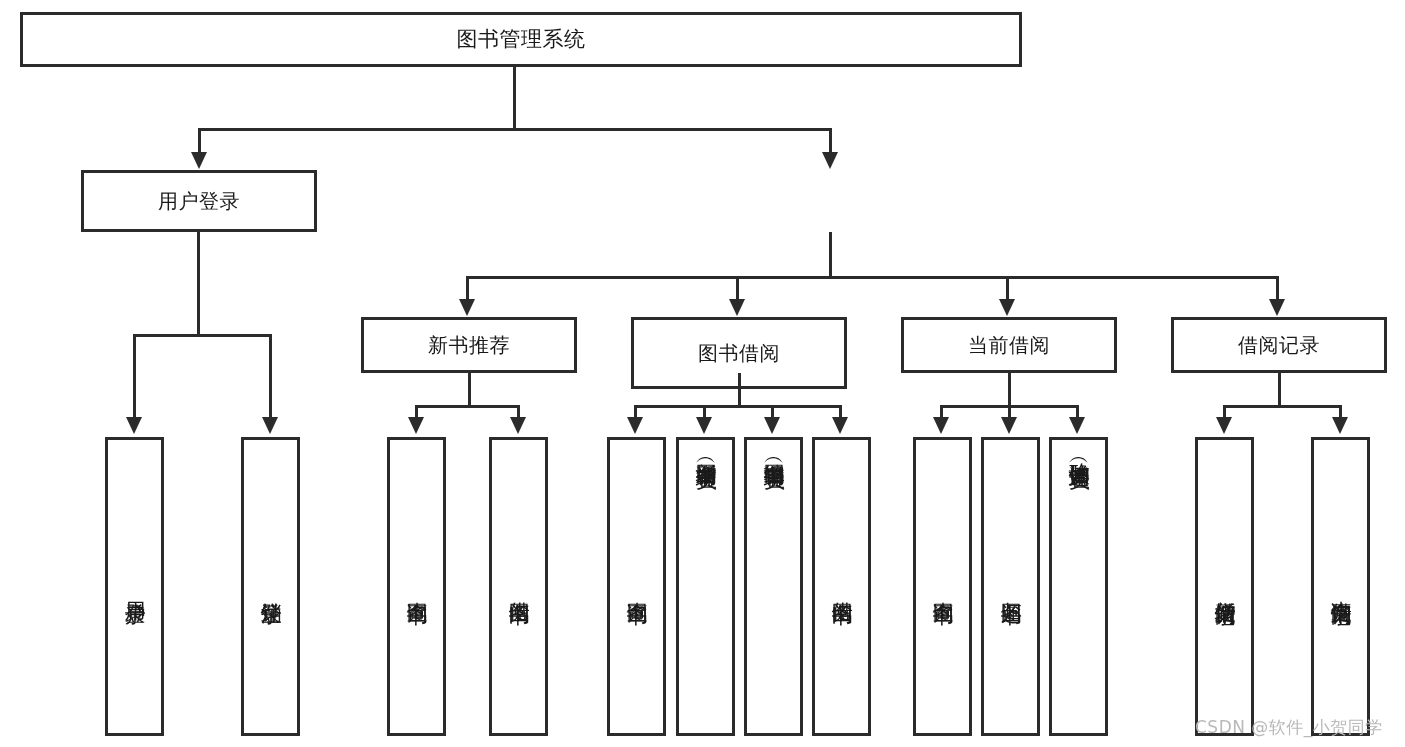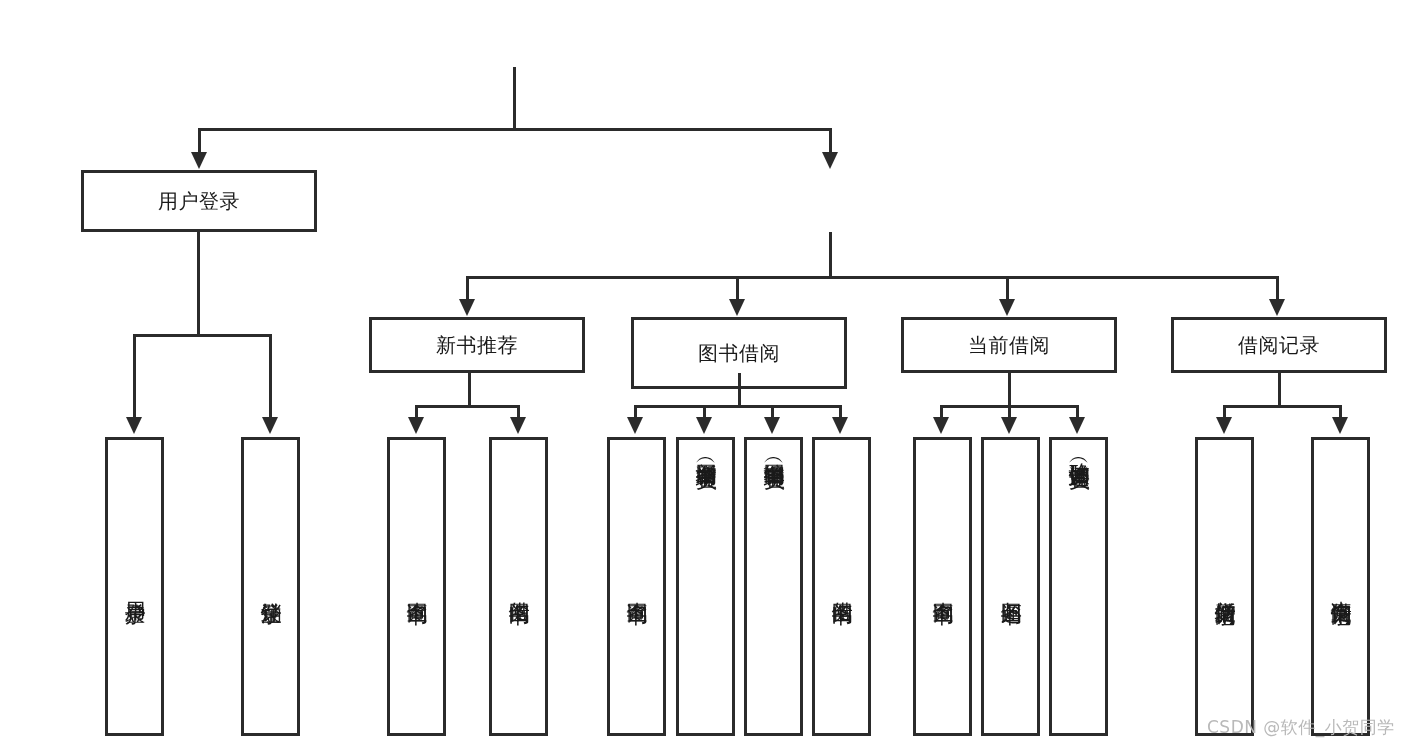--- a/index.html
+++ b/index.html
@@ -87,20 +87,23 @@
     white-space: nowrap;
     letter-spacing: 0.5px;
     font-family: "DejaVu Sans", "Liberation Sans", sans-serif;
   }
 </style>
 </head>
 <body>
 
 <div id="canvas">
 
+  <div class="node root" style="left:20px; top:12px; width:1002px; height:55px;">
+    <span class="node-label">图书管理系统</span>
+  </div>
 
   <div class="ln v" style="left:513px; top:67px; height:61px;"></div>
 
   <div class="ln h" style="left:198px; top:128px; width:634px;"></div>
 
   <div class="ln v" style="left:198px; top:128px; height:26px;"></div>
   <div class="arrow" style="left:191px; top:152px;"></div>
 
   <div class="ln v" style="left:829px; top:128px; height:26px;"></div>
   <div class="arrow" style="left:822px; top:152px;"></div>
@@ -121,21 +124,21 @@
   <div class="ln h" style="left:466px; top:276px; width:812px;"></div>
   <div class="ln v" style="left:466px; top:276px; height:25px;"></div>
   <div class="arrow" style="left:459px; top:299px;"></div>
   <div class="ln v" style="left:736px; top:276px; height:25px;"></div>
   <div class="arrow" style="left:729px; top:299px;"></div>
   <div class="ln v" style="left:1006px; top:276px; height:25px;"></div>
   <div class="arrow" style="left:999px; top:299px;"></div>
   <div class="ln v" style="left:1276px; top:276px; height:25px;"></div>
   <div class="arrow" style="left:1269px; top:299px;"></div>
 
-  <div class="node lvl3" style="left:369px; top:317px; width:216px; height:56px;">
+  <div class="node lvl3" style="left:361px; top:317px; width:216px; height:56px;">
     <span class="node-label">新书推荐</span>
   </div>
   <div class="node lvl3" style="left:631px; top:317px; width:216px; height:72px;">
     <span class="node-label">图书借阅</span>
   </div>
   <div class="node lvl3" style="left:1171px; top:317px; width:216px; height:56px;">
     <span class="node-label">借阅记录</span>
   </div>
   <div class="node lvl3" style="left:901px; top:317px; width:216px; height:56px;">
     <span class="node-label">当前借阅</span>
@@ -212,15 +215,15 @@
     <span class="node-label">确认归还（管理员）</span>
   </div>
 
   <div class="node leaf center-text" style="left:1195px; top:437px; width:59px; height:299px;">
     <span class="node-label">新增借阅记录</span>
   </div>
   <div class="node leaf center-text" style="left:1311px; top:437px; width:59px; height:299px;">
     <span class="node-label">查询借阅记录</span>
   </div>
 
-  <div id="watermark" style="left:1195px; top:716px;margin-left:12px;">CSDN @软件_小贺同学</div>
+  <div id="watermark" style="left:1195px; top:716px;">CSDN @软件_小贺同学</div>
 
 </div>
 
 </body></html>

